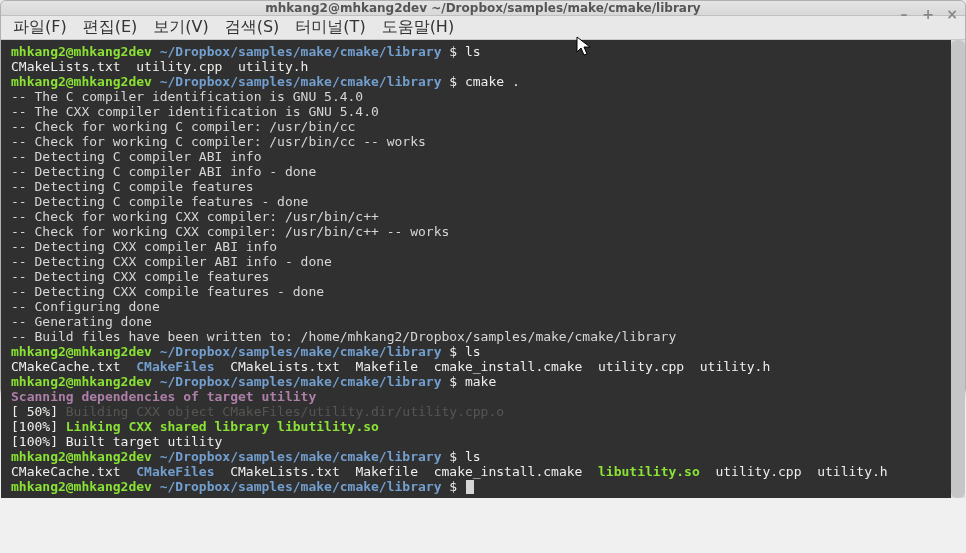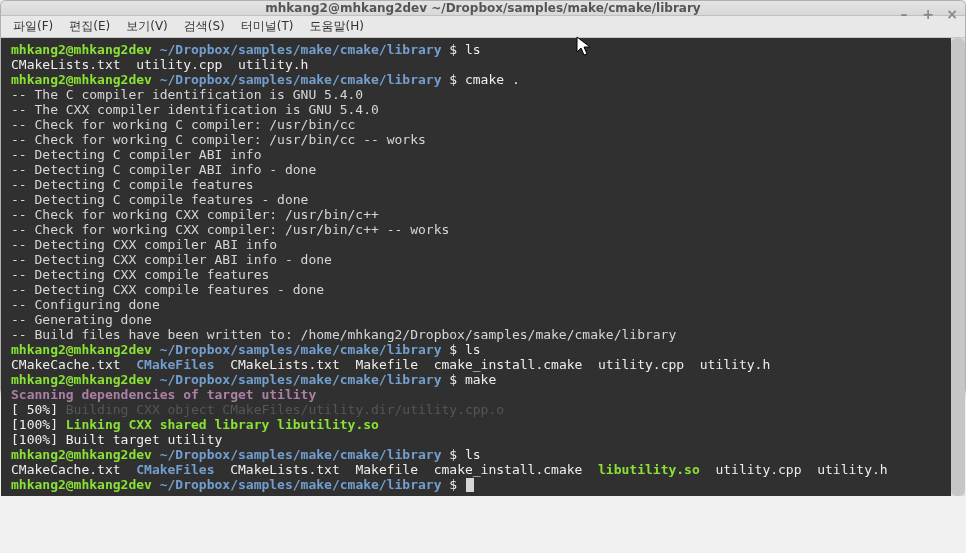--- a/index.html
+++ b/index.html
@@ -54,21 +54,21 @@
     text-align: center;
     cursor: pointer;
     font-weight: bold;
   }
   .menubar {
     height: 24px;
     background: #e8e8e8;
     display: flex;
     align-items: center;
     padding: 0 6px;
-    font-size: 12px;
+    font-size: 16px;
     color: #333;
     border-bottom: 1px solid #c8c8c8;
     gap: 4px;
   }
   .menubar span { padding: 2px 6px; cursor: pointer; }
   .terminal-wrap {
     flex: 1;
     display: flex;
     background: #303030;
     position: relative;

